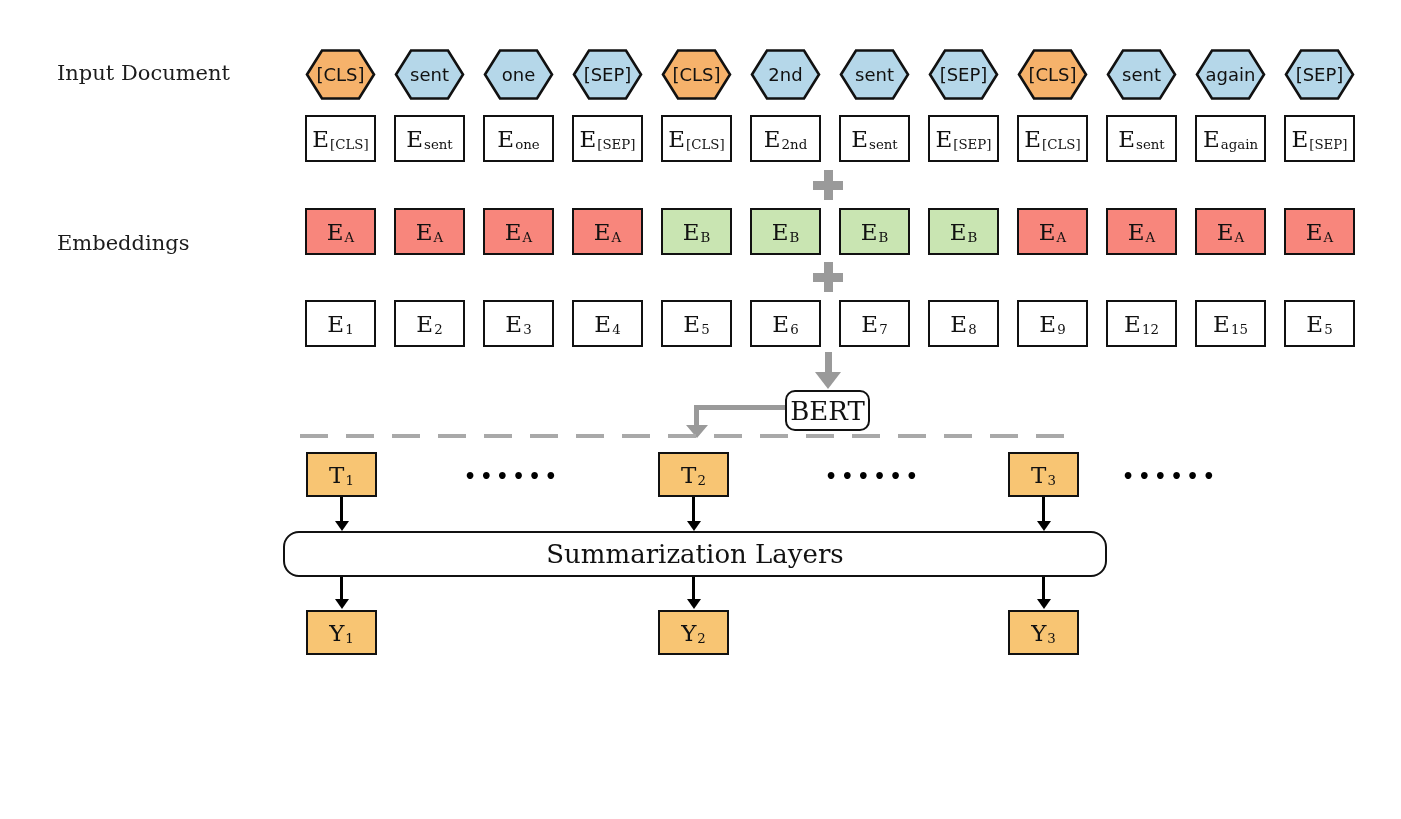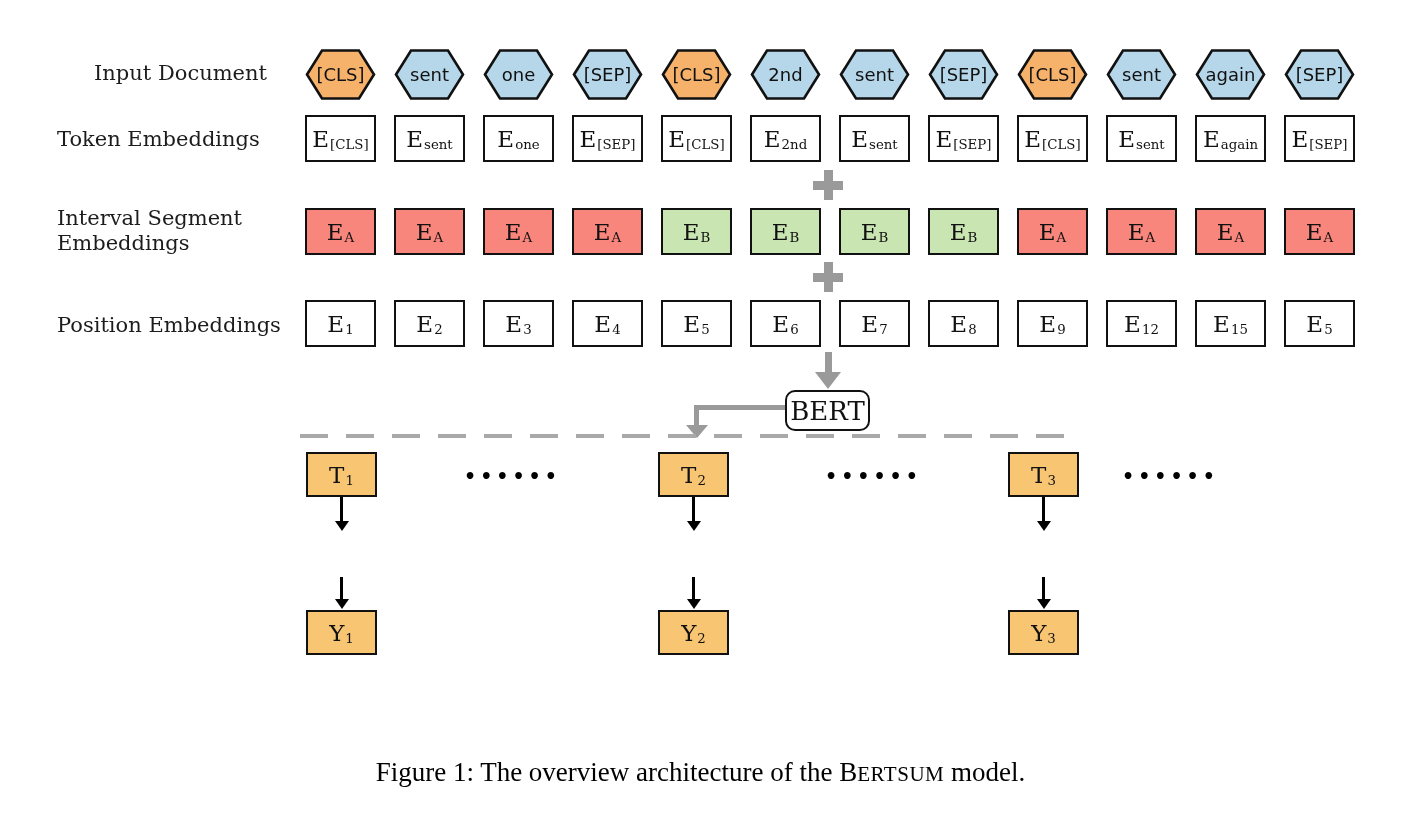--- a/index.html
+++ b/index.html
@@ -55,25 +55,22 @@
   .caption .sc{font-size:0.78em;letter-spacing:0.5px;}
   .watermark{position:absolute;left:1072px;top:729px;font-family:"DejaVu Sans",sans-serif;
              font-size:42px;color:#c7c7c7;letter-spacing:1px;
              text-shadow:2px 2px 1px rgba(255,255,255,0.9);}
 </style>
 </head>
 <body>
 
 <div class="canvas">
 
-  <div class="rowlabel" style="left:57px;top:61px;margin-left:37px;">Input Document</div>
-  <div class="rowlabel" style="left:57px;top:127px;">Token Embeddings</div>
-  <div class="rowlabel" style="left:57px;top:206px;">Interval Segment</div>
+  <div class="rowlabel" style="left:57px;top:61px;">Input Document</div>
   <div class="rowlabel" style="left:57px;top:231px;">Embeddings</div>
-  <div class="rowlabel" style="left:57px;top:313px;">Position Embeddings</div>
 
   <div class="row" style="top:48px;height:53px;">
     <span class="hex" style="left:305px;" data-type="cls">
         <svg width="71" height="53" viewBox="0 0 71 53">
           <polygon points="2,26.5 17,2.5 54,2.5 69,26.5 54,50.5 17,50.5"></polygon>
         </svg>
         <span class="hexlabel">[CLS]</span>
       </span>
     <span class="hex" style="left:394px;" data-type="word">
         <svg width="71" height="53" viewBox="0 0 71 53">
@@ -331,20 +328,23 @@
     <span class="dots" style="left:1122px;">••••••</span>
   </div>
 
   <span class="bstem" style="left:340.2px;top:497px;height:25px;"></span>
   <span class="bhead" style="left:334.5px;top:521px;"></span>
   <span class="bstem" style="left:692.2px;top:497px;height:25px;"></span>
   <span class="bhead" style="left:686.5px;top:521px;"></span>
   <span class="bstem" style="left:1042.2px;top:497px;height:25px;"></span>
   <span class="bhead" style="left:1036.5px;top:521px;"></span>
 
+  <div class="summbox">
+      <span>Summarization Layers</span>
+    </div>
 
   <span class="bstem" style="left:340.2px;top:577px;height:23px;"></span>
   <span class="bhead" style="left:334.5px;top:599px;"></span>
   <span class="bstem" style="left:692.2px;top:577px;height:23px;"></span>
   <span class="bhead" style="left:686.5px;top:599px;"></span>
   <span class="bstem" style="left:1042.2px;top:577px;height:23px;"></span>
   <span class="bhead" style="left:1036.5px;top:599px;"></span>
 
   <div class="row" style="top:610px;height:45px;">
     <span class="tbox" style="left:306px;">
@@ -354,16 +354,15 @@
     <span class="tbox" style="left:658px;">
         <span>Y</span>
         <sub>2</sub>
       </span>
     <span class="tbox" style="left:1008px;">
         <span>Y</span>
         <sub>3</sub>
       </span>
   </div>
 
-  <div class="caption"><span>Figure 1: The overview architecture of the </span><span>B</span><span class="sc">ERTSUM</span><span> model.</span></div>
 
 
 </div>
 
 </body></html>

